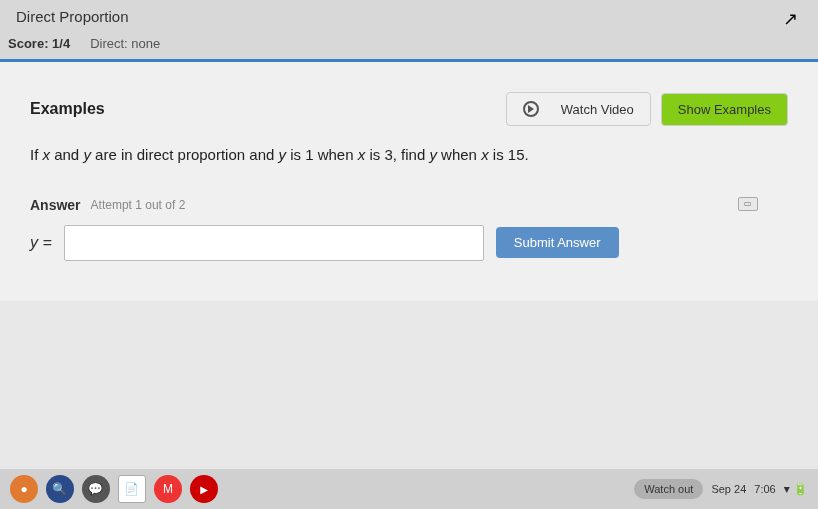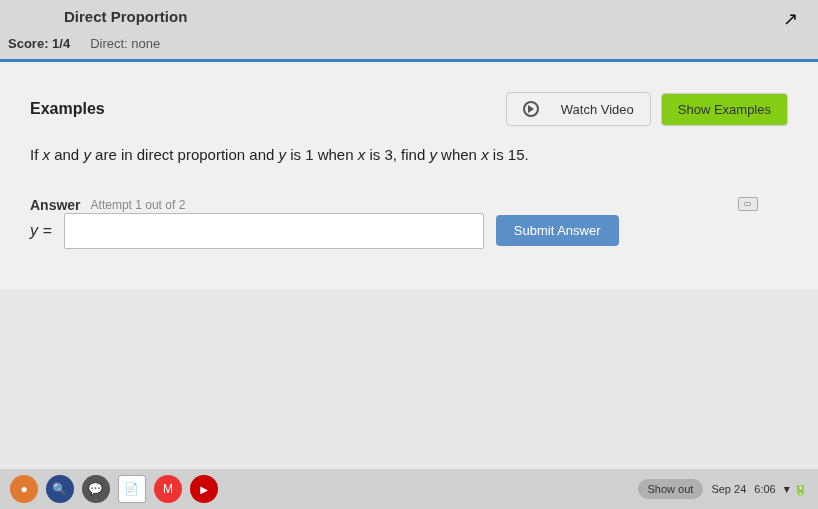--- a/index.html
+++ b/index.html
@@ -128,20 +128,21 @@
 
     
     .answer-section {
       margin-bottom: 20px;
     }
 
     .answer-header {
       display: flex;
       align-items: center;
       gap: 10px;
+      margin-bottom: 12px;
     }
 
     .answer-label {
       font-size: 14px;
       font-weight: 700;
       color: #333;
     }
 
     .attempt-label {
       font-size: 12px;
@@ -279,23 +280,22 @@
     .title-area {
       background-color: #d8d8d8;
       padding: 4px 16px 0 16px;
       height: 28px;
       display: flex;
       align-items: center;
     }
 
     .page-title {
       font-size: 15px;
-      font-weight: 700;
-      color: #333;
-      margin-left: 48px;
+      font-weight: 400;
+      color: #333;
     }
 
     .cursor-arrow {
       position: absolute;
       top: 8px;
       right: 20px;
       font-size: 18px;
       color: #000;
     }
   </style>
@@ -374,20 +374,20 @@
     <div class="taskbar-icon white-bg" style="border-radius:50%;background:#e33;border:none;">
       <span style="color:#fff;font-size:12px;">M</span>
     </div>
     <div class="taskbar-icon" style="background:#cc0000;border-radius:50%;">
       <span style="color:#fff;font-size:10px;">▶</span>
     </div>
 
     <div class="taskbar-separator"></div>
 
     <button class="sign-out-btn">
-      <span>Show out</span>
+      <span>Watch out</span>
     </button>
     <span class="taskbar-date">Sep 24</span>
-    <span class="taskbar-time">6:06</span>
+    <span class="taskbar-time">7:06</span>
     <span class="taskbar-wifi">▾ 🔋</span>
   </div>
 
 </div>
 
 </body></html>

